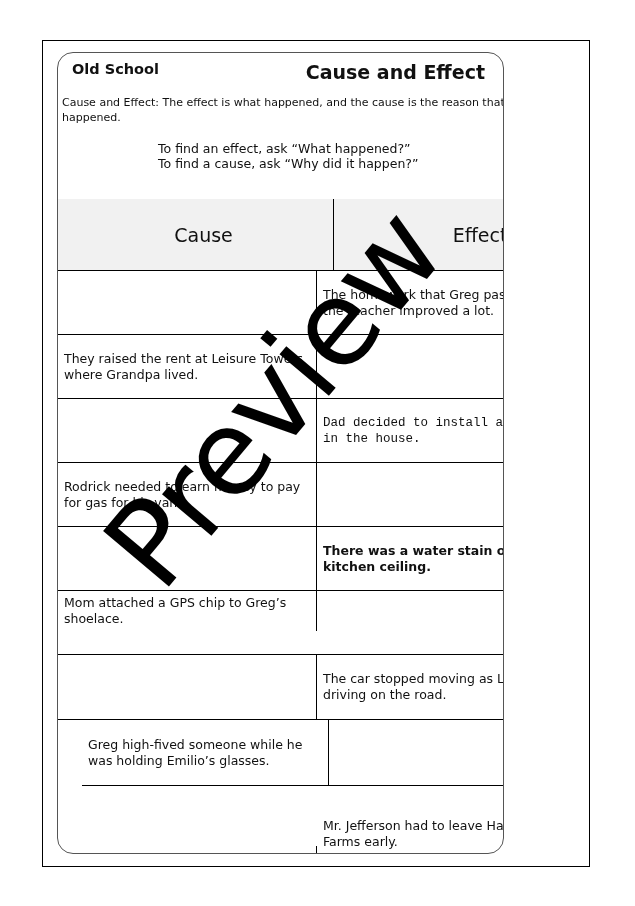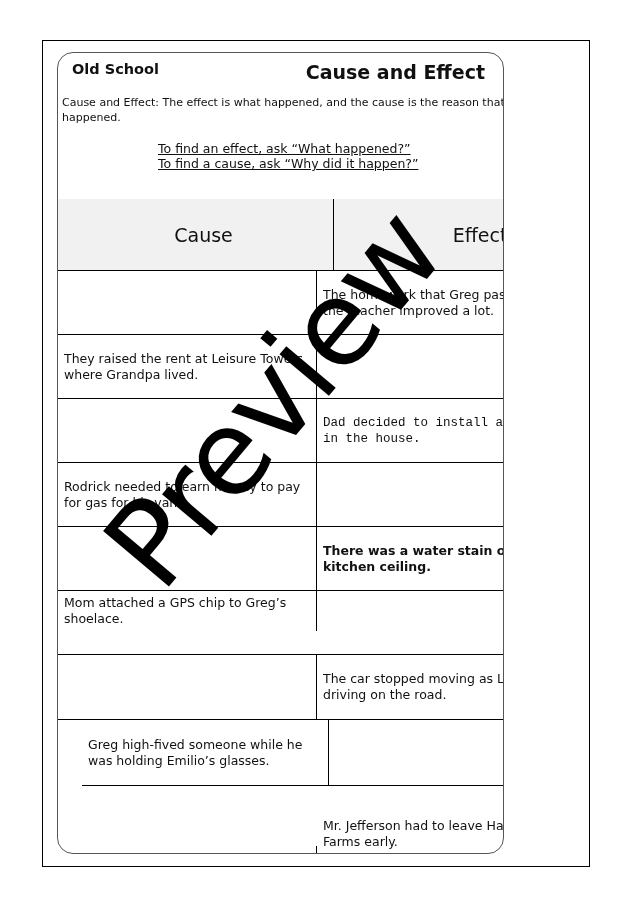--- a/index.html
+++ b/index.html
@@ -5,21 +5,21 @@
     html, body { margin: 0; padding: 0; background: #ffffff; }
     body { width: 635px; height: 906px; position: relative; overflow: hidden;
            font-family: "DejaVu Sans", "Liberation Sans", sans-serif; color: #111; }
     .page-frame { position: absolute; left: 42px; top: 40px; width: 548px; height: 827px;
                   border: 1px solid #000; box-sizing: border-box; }
     .card { position: absolute; left: 57px; top: 52px; width: 447px; height: 802px;
             border: 1.5px solid #555; border-radius: 16px; box-sizing: border-box; overflow: hidden; background:#fff; }
     .hdr-left { position: absolute; left: 14px; top: 8px; font-weight: bold; font-size: 14.5px; }
     .hdr-right { position: absolute; right: 18px; top: 8px; font-weight: bold; font-size: 19px; }
     .intro { position: absolute; left: 4px; top: 42px; width: 480px; font-size: 11px; line-height: 15px; }
-    .tips { position: absolute; left: 100px; top: 88px; font-size: 12.5px; line-height: 15px; text-decoration: underline; }
+    .tips { position: absolute; left: 100px; top: 88px; font-size: 12.5px; line-height: 15px; }
     .table { position: absolute; left: 0; top: 146px; width: 520px; }
     .thead { display: flex; height: 71px; background: #f1f1f1; border-bottom: 1.5px solid #000; }
     .th { flex: 0 0 auto; display: flex; align-items: center; justify-content: center; font-size: 19px; padding-left: 16px; }
     .th.c1 { width: 259px; border-right: 1.5px solid #000; }
     .th.c2 { width: 260px; }
     .row { display: flex; border-bottom: 1.5px solid #000; box-sizing: border-box; }
     .row:last-child { border-bottom: none; }
     .td { display: flex; align-items: center; font-size: 12.5px; line-height: 16px; padding: 4px 6px; box-sizing: border-box; }
     .td.c1 { width: 259px; border-right: 1.5px solid #000; }
     .td.c2 { width: 261px; }

